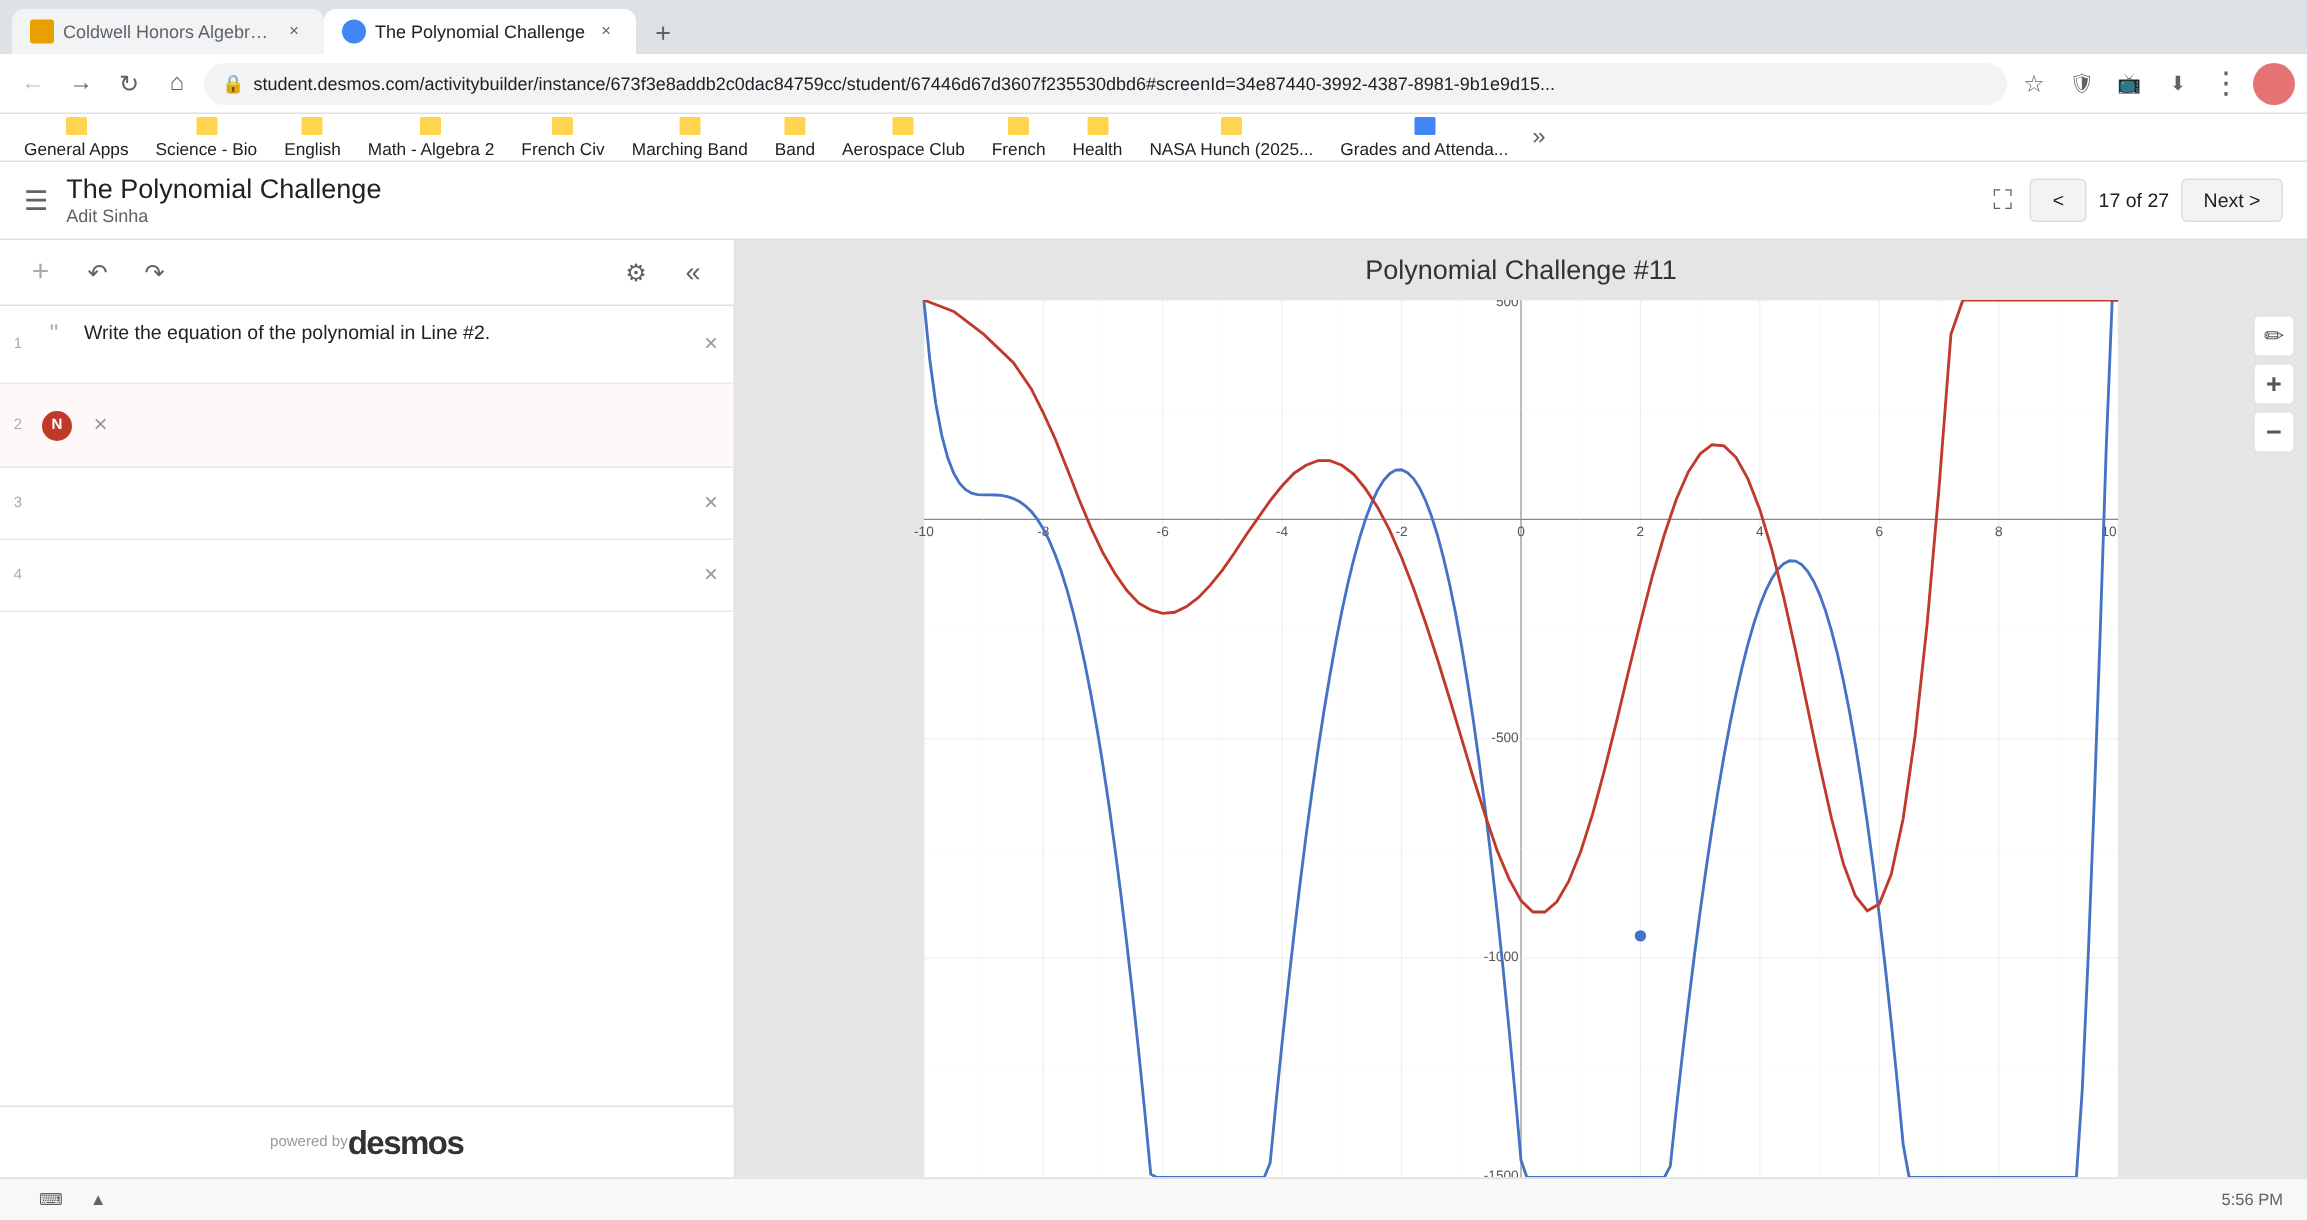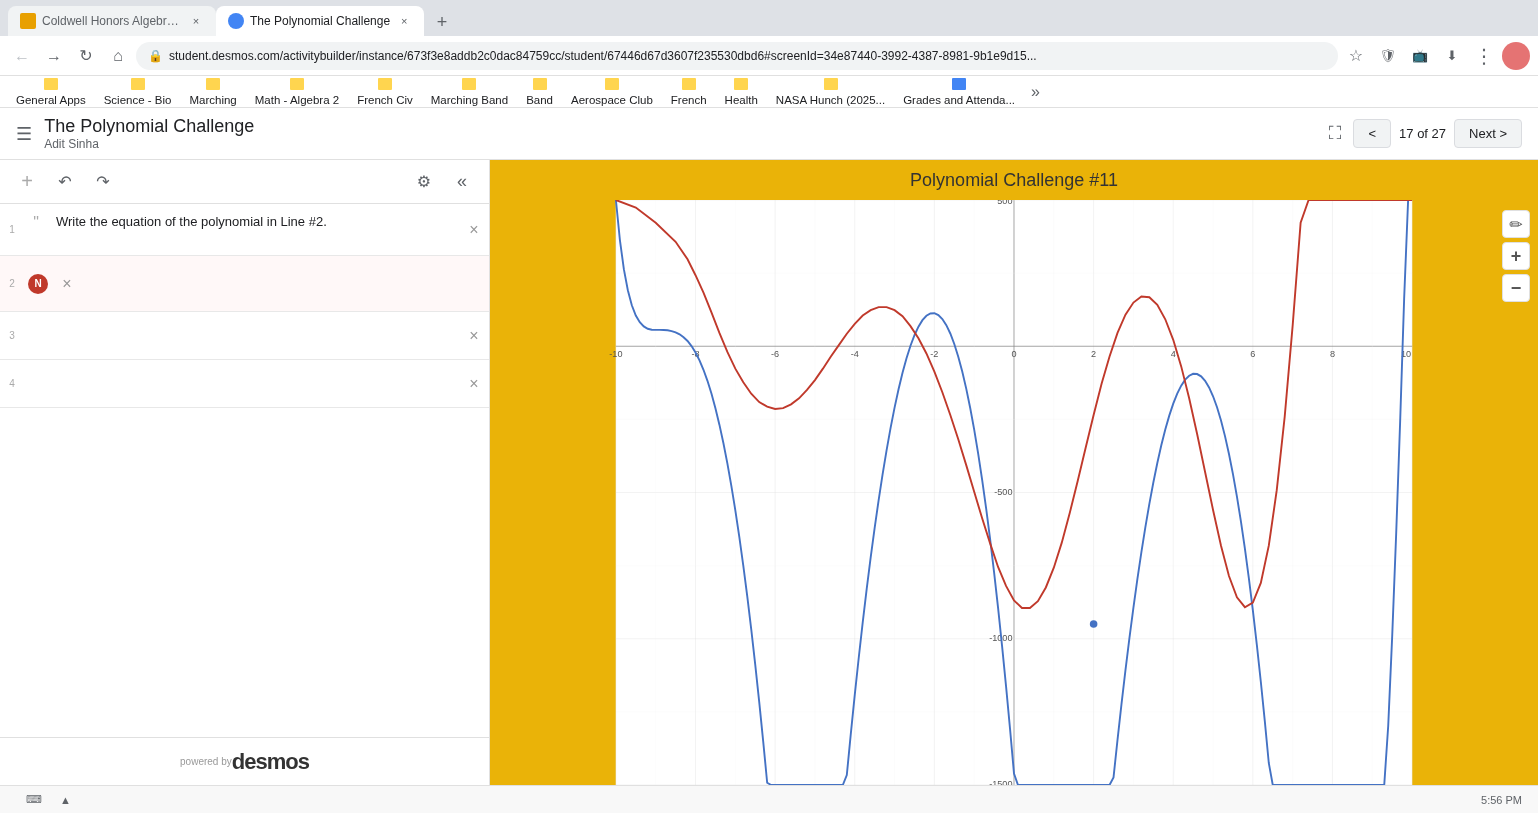--- a/index.html
+++ b/index.html
@@ -59,21 +59,21 @@
     .expression-text { font-size: 13px; color: #202124; }
     .expression-math { font-size: 16px; color: #202124; font-style: italic; padding: 8px 0; }
     .expression-close { width: 30px; display: flex; align-items: center; justify-content: center; color: #999; cursor: pointer; font-size: 16px; }
     .expr-icon-circle { width: 20px; height: 20px; border-radius: 50%; background: #c0392b; display: flex; align-items: center; justify-content: center; color: white; font-size: 10px; font-weight: bold; }
 
     .desmos-footer { height: 48px; background: #fff; border-top: 1px solid #e0e0e0; display: flex; align-items: center; justify-content: center; }
     .desmos-logo { font-size: 22px; font-weight: 700; color: #333; letter-spacing: -1px; }
     .powered-by { font-size: 10px; color: #999; text-align: center; }
 
     
-    .right-panel { flex: 1; position: relative; background: #eab308; overflow: hidden; }
+    .right-panel { flex: 1; position: relative; background: #e5e5e5; overflow: hidden; }
 
     .graph-title { text-align: center; padding: 10px 0 4px; font-size: 18px; color: #333; font-weight: 400; }
 
     .graph-container { position: absolute; top: 40px; left: 0; right: 0; bottom: 0; }
 
     svg.graph { width: 100%; height: 100%; }
 
     .graph-tools { position: absolute; right: 8px; top: 50px; display: flex; flex-direction: column; gap: 4px; }
     .graph-tool-btn { width: 28px; height: 28px; background: #fff; border: 1px solid #e0e0e0; border-radius: 4px; display: flex; align-items: center; justify-content: center; cursor: pointer; font-size: 14px; color: #555; }
 
@@ -124,21 +124,21 @@
     <div class="bookmark">
       <span class="bookmark-folder"></span>
       <span>General Apps</span>
     </div>
     <div class="bookmark">
       <span class="bookmark-folder"></span>
       <span>Science - Bio</span>
     </div>
     <div class="bookmark">
       <span class="bookmark-folder"></span>
-      <span>Marching</span>
+      <span>English</span>
     </div>
     <div class="bookmark">
       <span class="bookmark-folder"></span>
       <span>Math - Algebra 2</span>
     </div>
     <div class="bookmark">
       <span class="bookmark-folder"></span>
       <span>French Civ</span>
     </div>
     <div class="bookmark">

